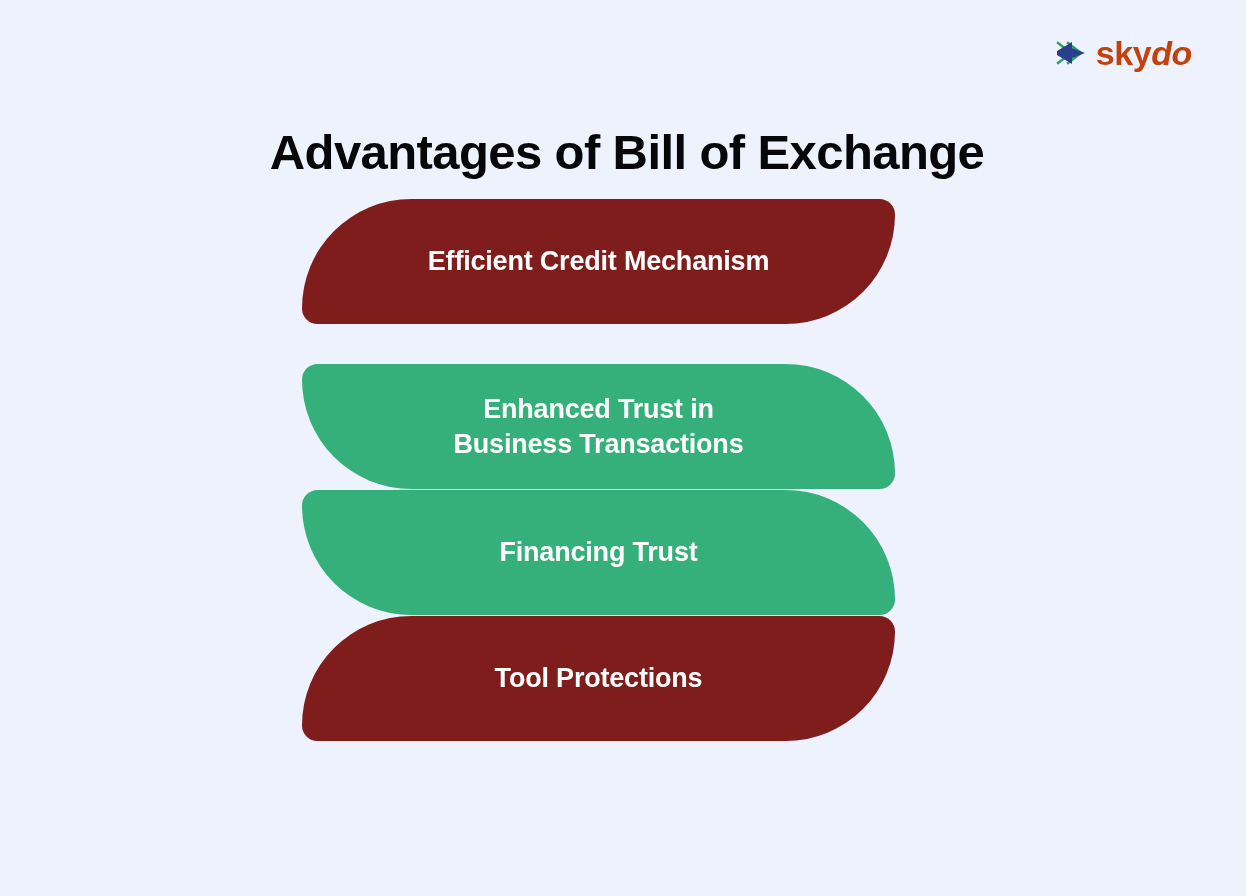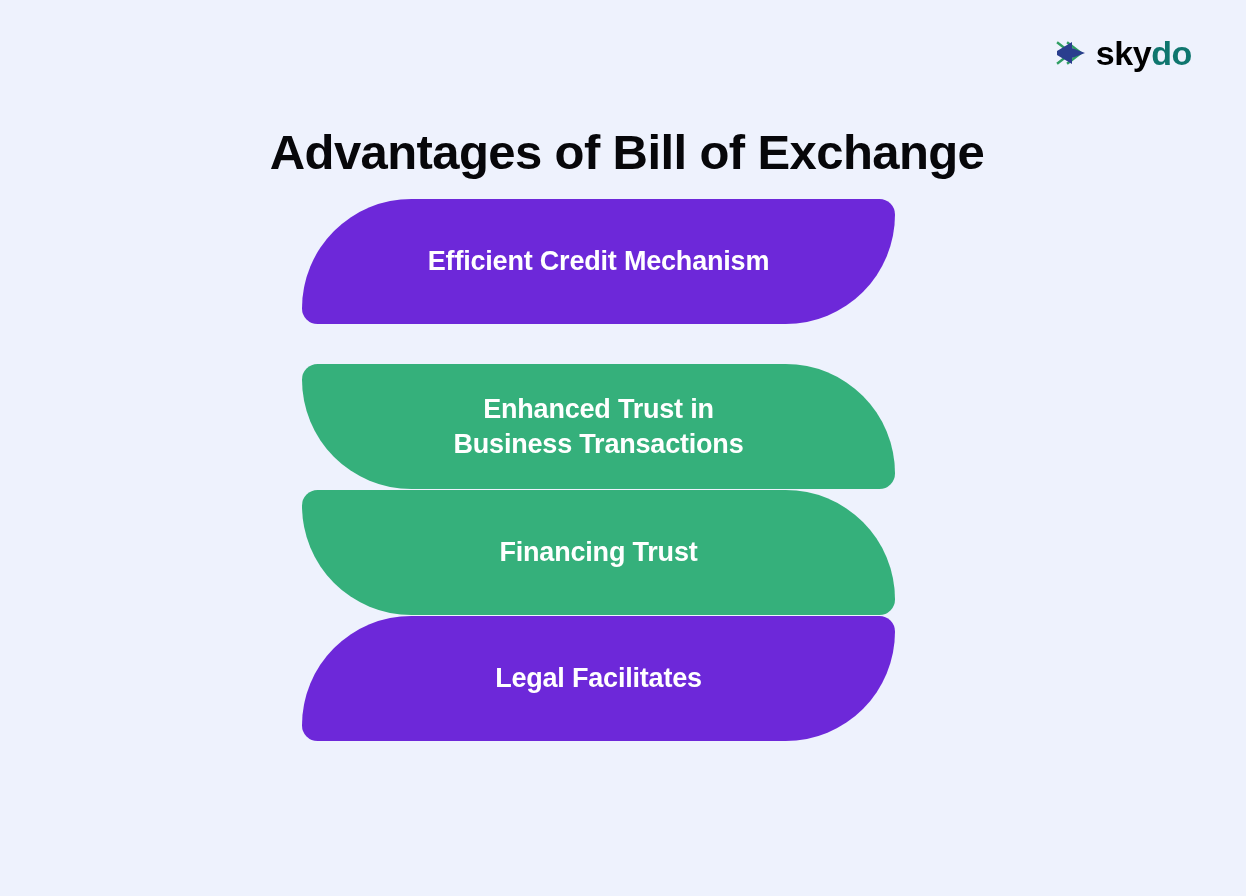--- a/index.html
+++ b/index.html
@@ -31,22 +31,22 @@
     height: 28px;
     display: block;
   }
   .brand-word {
     font-size: 34px;
     font-weight: 700;
     letter-spacing: -0.4px;
     line-height: 1;
     white-space: nowrap;
   }
-  .brand-word .w-sky { color: #000000; }
-  .brand-word .w-do  { color: #0f766e; }
+  .brand-word .w-sky { color: #c2410c; }
+  .brand-word .w-do  { color: #c2410c; font-style: italic; }
 
   
   .page-title {
     position: absolute;
     top: 92px;
     left: 0;
     width: 1246px;
     text-align: center;
     font-size: 49px;
     font-weight: 700;
@@ -83,21 +83,21 @@
   }
   .bar .bar-text {
     position: relative;
     z-index: 2;
     padding: 0 30px;
     white-space: pre-line;
   }
 
   
   .bar.blue {
-    background: #6d28d9;
+    background: #7f1d1d;
     border-radius: 112px 16px 112px 16px;
   }
   
   .bar.green {
     background: #35b07b;
     border-radius: 16px 112px 16px 112px;
   }
 
   
   .bar.two-line { line-height: 1.26; margin-top: 40px; }
@@ -126,16 +126,16 @@
     <span class="bar-text">Enhanced Trust in
 Business Transactions</span>
   </div>
 
 
   <div class="bar green">
     <span class="bar-text">Financing Trust</span>
   </div>
 
   <div class="bar blue">
-    <span class="bar-text">Legal Facilitates</span>
+    <span class="bar-text">Tool Protections</span>
   </div>
 
 </div>
 
 </body></html>

